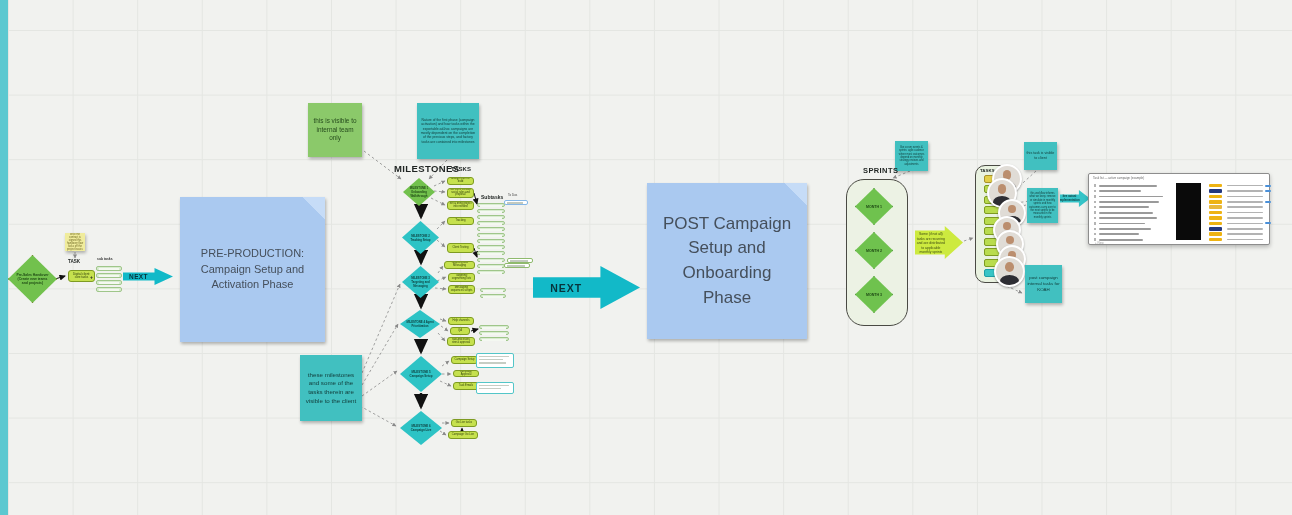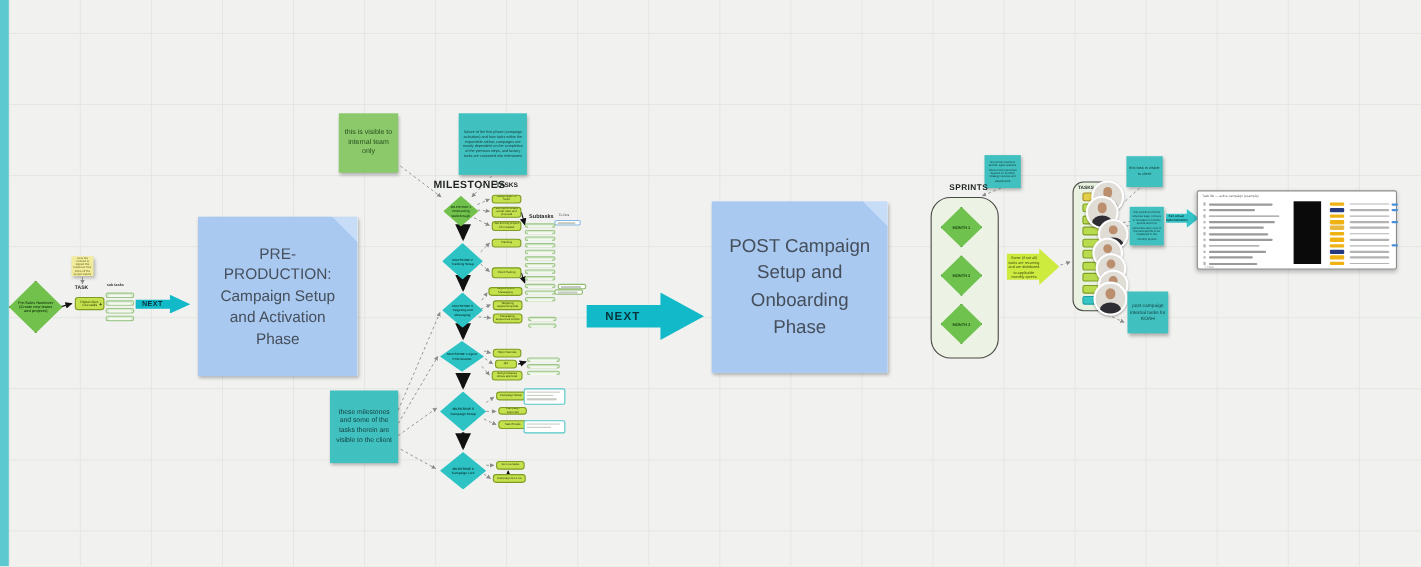--- a/index.html
+++ b/index.html
@@ -131,21 +131,21 @@
     </div>
   <div class="abs subrow" style="left:96px;top:287px;width:26px;height:4.6px;">
       <i></i>
     </div>
   <div class="abs" style="left:90px;top:274px;font-size:5px;font-weight:bold;color:#222;">+</div>
   <div class="abs arrow-right" style="left:123px;top:268px;width:50px;height:17px;background:#12b9c8;">
     <span class="arrow-label" style="font-size:6.5px;color:#06323a;letter-spacing:.4px;">NEXT</span>
   </div>
 
   <div class="abs sticky sticky-blue" style="left:180px;top:197px;width:145px;height:145px;">
-    <span style="font-size:14px;line-height:1.4;padding:6px 10px;">PRE-PRODUCTION: Campaign Setup and Activation Phase</span>
+    <span style="font-size:11px;line-height:1.4;padding:6px 10px;">PRE-PRODUCTION: Campaign Setup and Activation Phase</span>
   </div>
 
   <div class="abs sticky sticky-green" style="left:308px;top:103px;width:54px;height:54px;">
     <span style="font-size:6.4px;line-height:1.35;padding:3px;">this is visible to internal team only</span>
   </div>
   <div class="abs sticky sticky-teal" style="left:417px;top:103px;width:62px;height:56px;">
     <span style="font-size:3.4px;line-height:1.3;padding:3px;">Nature of the first phase (campaign activation) and how tasks within the exportable ad-hoc campaigns are mostly dependent on the completion of the previous steps, and factory tasks are contained into milestones</span>
   </div>
   <div class="abs sticky sticky-teal" style="left:300px;top:355px;width:62px;height:66px;">
     <span style="font-size:6.2px;line-height:1.4;padding:3px;">these milestones and some of the tasks therein are visible to the client</span>

